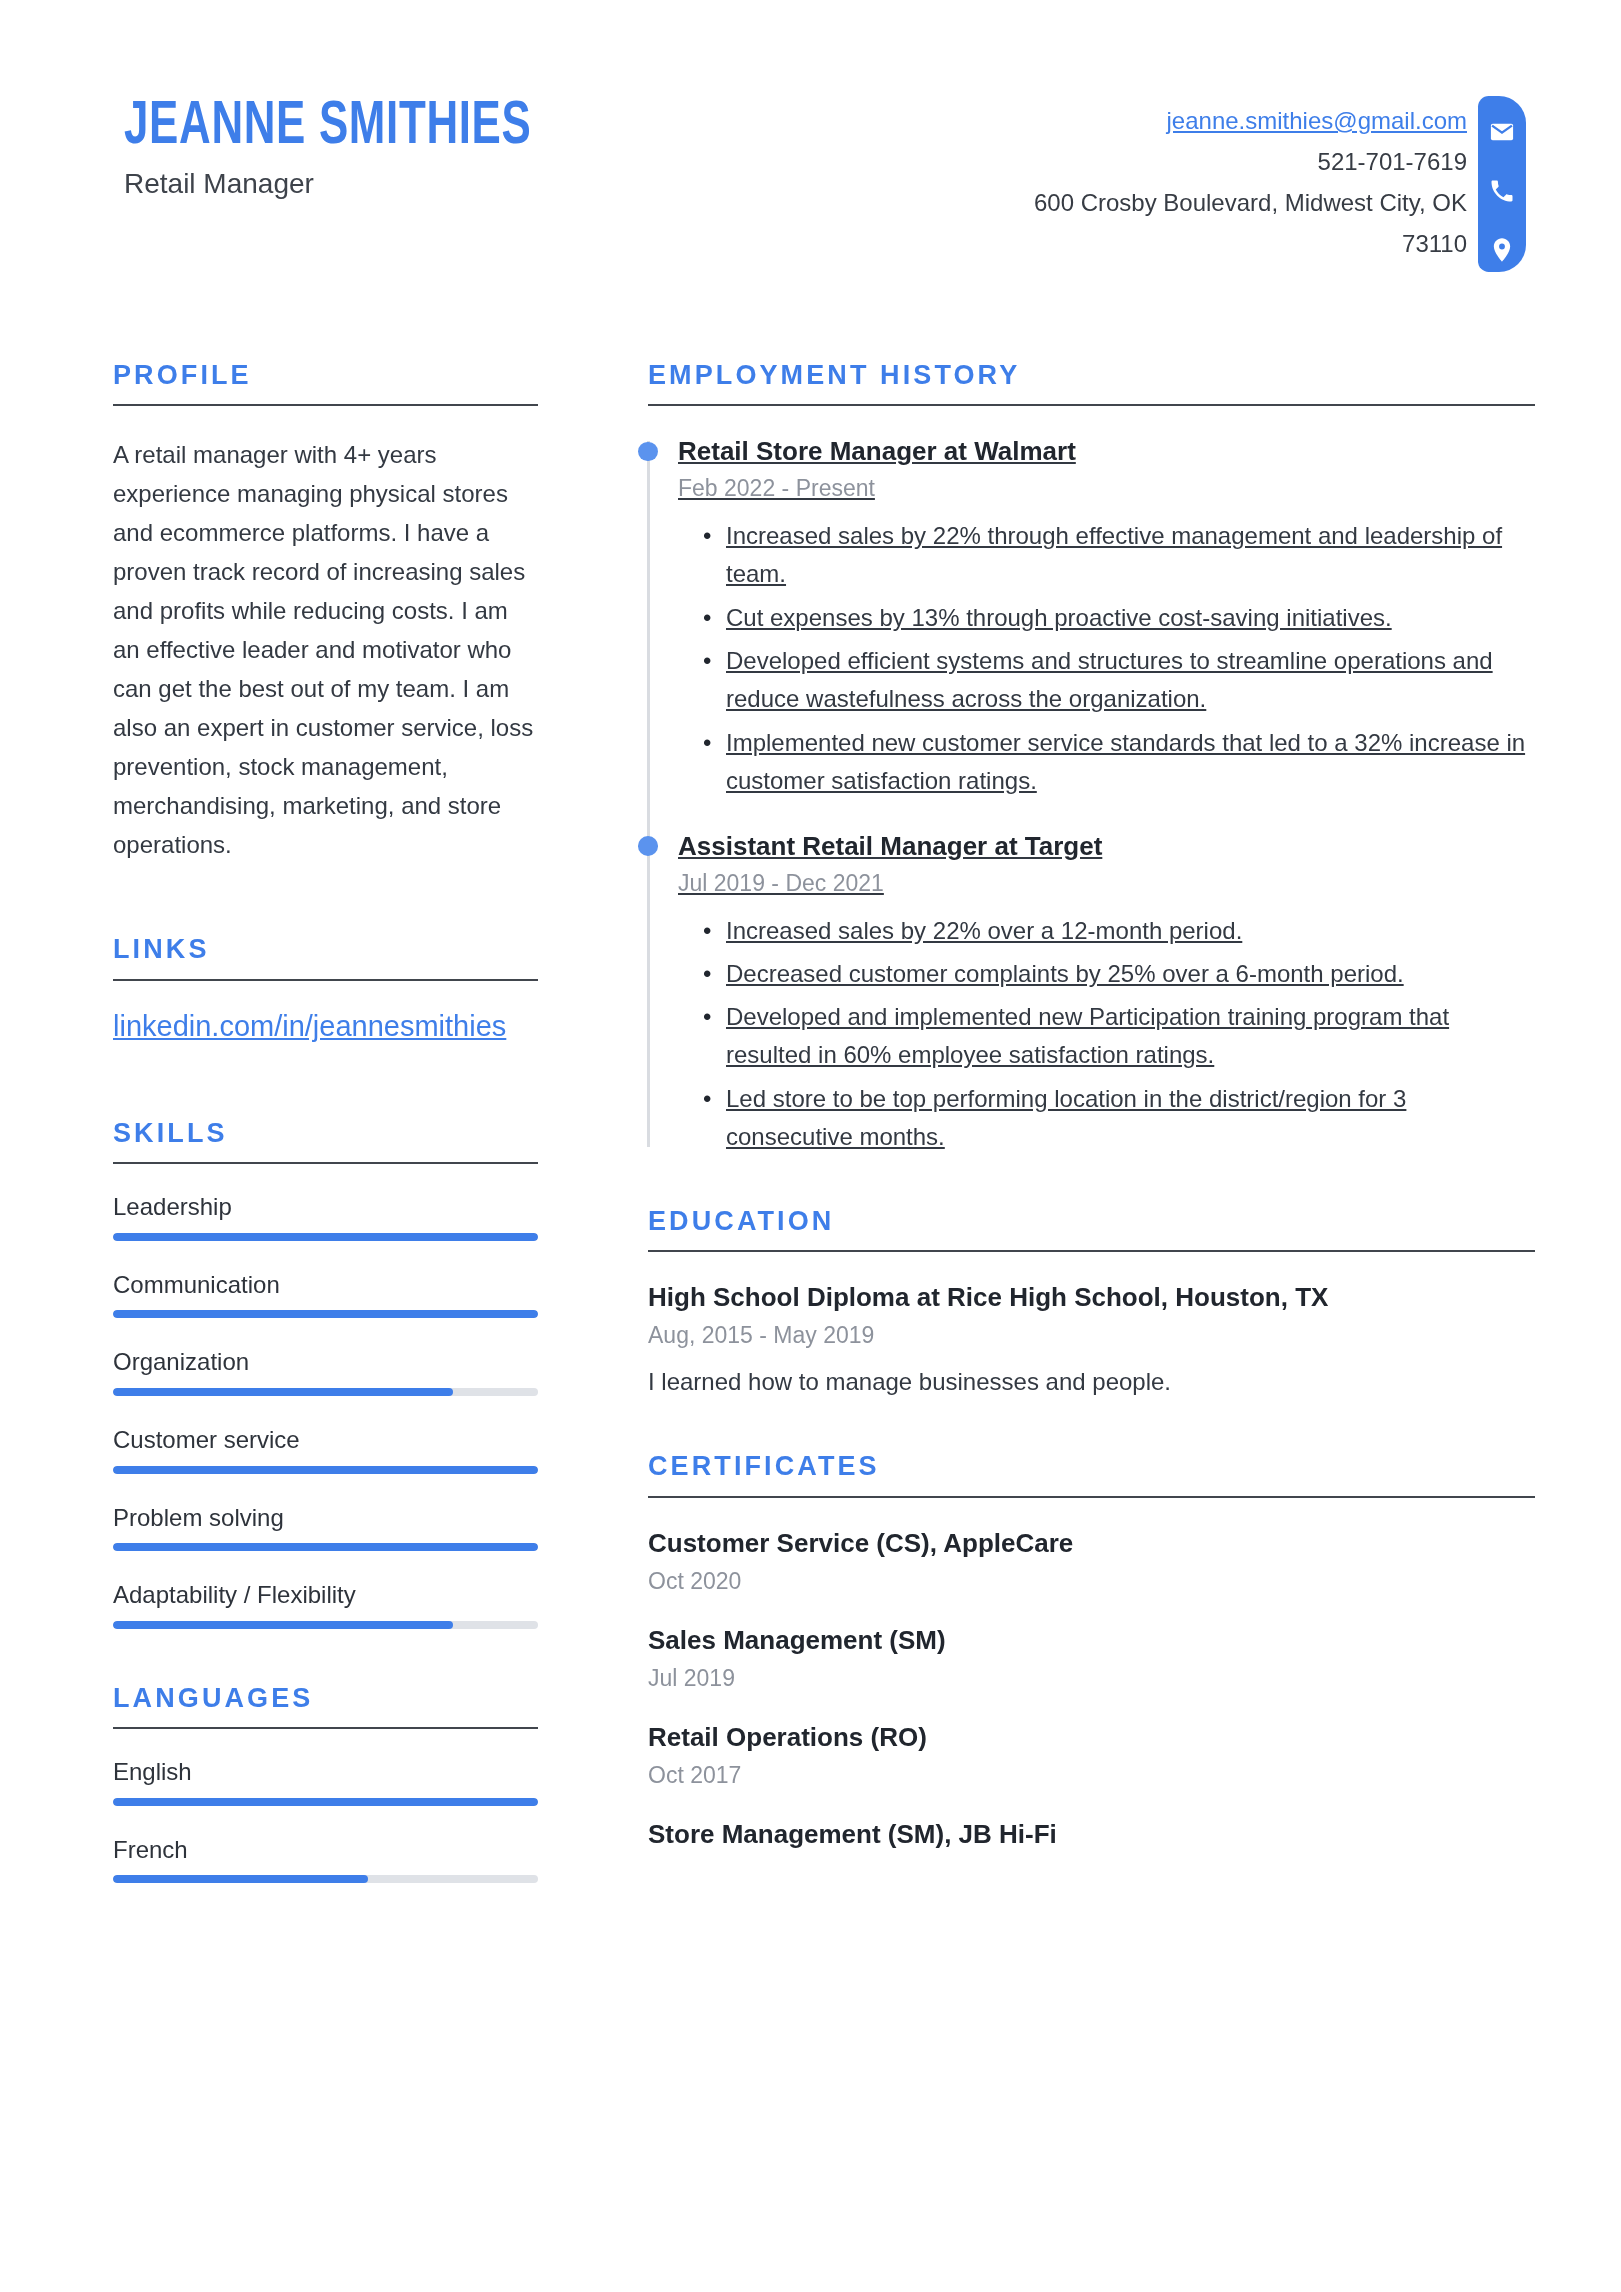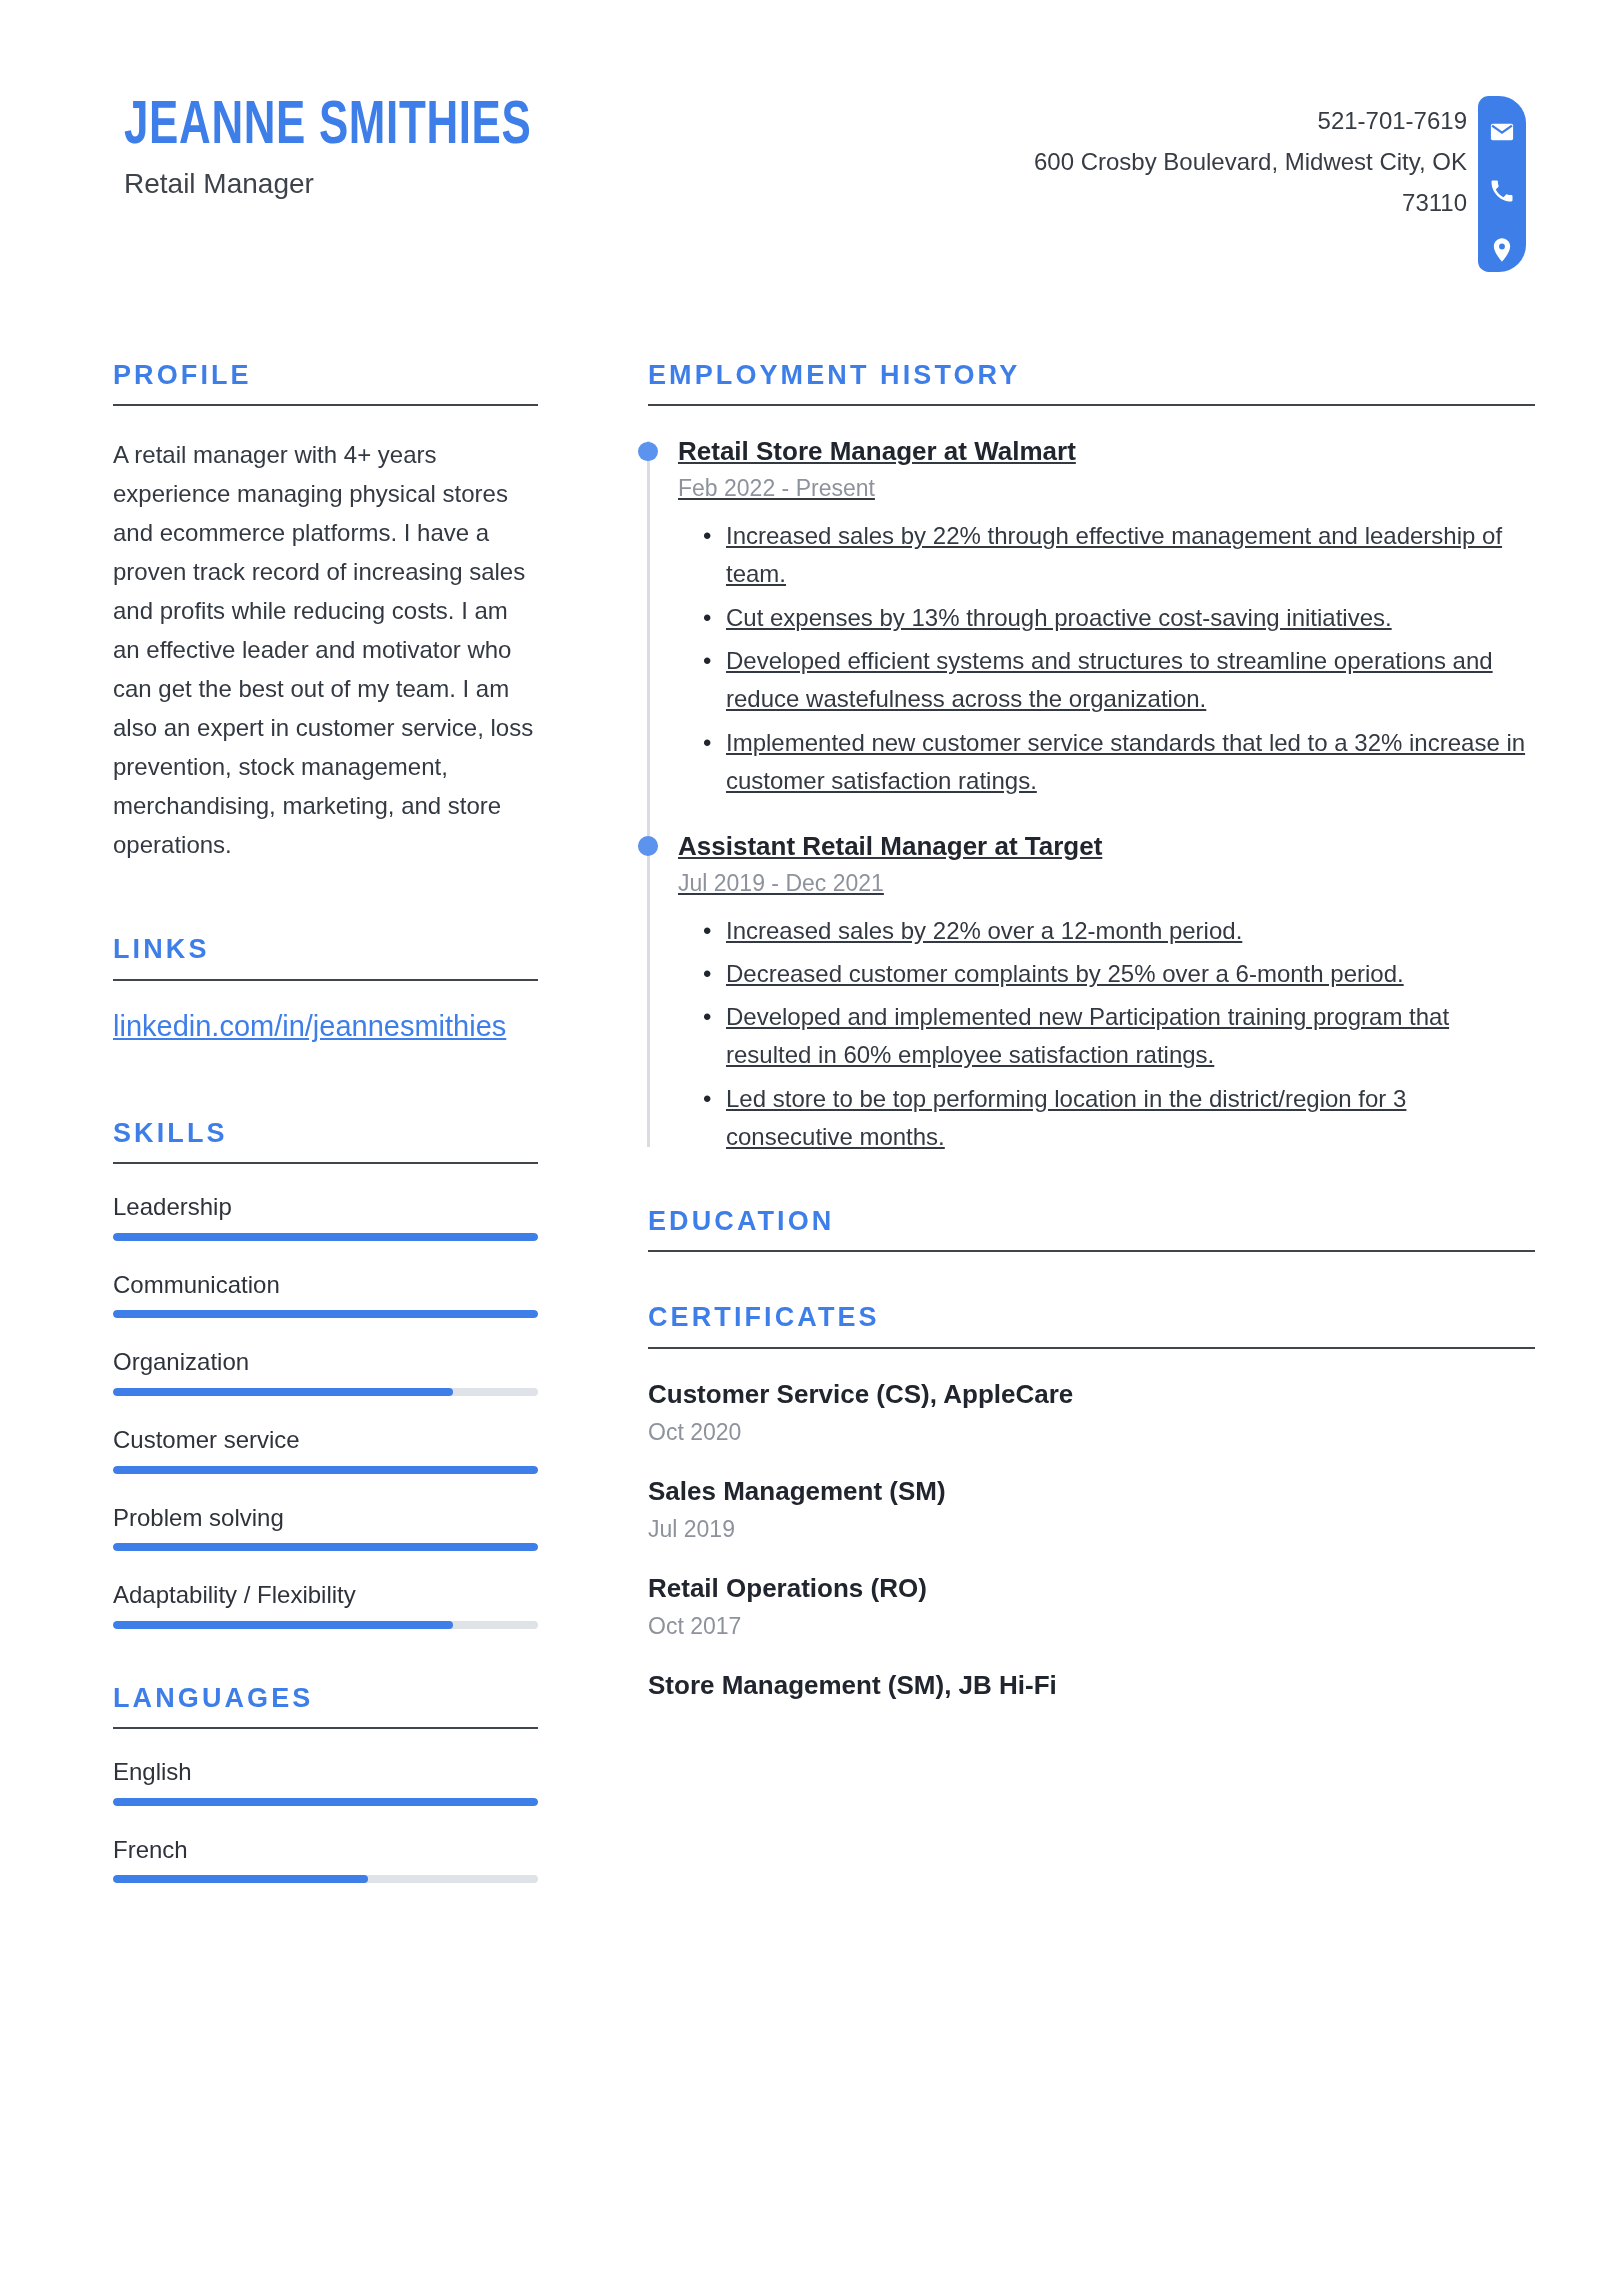--- a/index.html
+++ b/index.html
@@ -104,20 +104,23 @@
 <body>
 
 <div class="page">
 
   <div class="name-block">
     <div class="name">JEANNE SMITHIES</div>
     <div class="job-title-header">Retail Manager</div>
   </div>
 
   <div class="contact-block">
+    <div>
+      <a>jeanne.smithies@gmail.com</a>
+    </div>
     <div>521-701-7619</div>
     <div>600 Crosby Boulevard, Midwest City, OK</div>
     <div>73110</div>
   </div>
 
   <div class="contact-rail">
     <span>
       <svg viewBox="0 0 24 24">
           <rect x="2.5" y="5" width="19" height="14" rx="1.5" fill="#ffffff"></rect>
           <path d="M3.5 6.5 L12 12.5 L20.5 6.5" fill="none" stroke="#3e7ee9" stroke-width="2"></path>
@@ -236,20 +239,25 @@
             <li>Developed and implemented new Participation training program that resulted in 60% employee satisfaction ratings.</li>
             <li>Led store to be top performing location in the district/region for 3 consecutive months.</li>
           </ul>
         </div>
 
       </div>
     </div>
 
     <div class="section-education">
       <div class="sec-heading">EDUCATION</div>
+      <div class="item">
+        <div class="item-title">High School Diploma at Rice High School, Houston, TX</div>
+        <div class="item-dates">Aug, 2015 - May 2019</div>
+        <div class="item-desc">I learned how to manage businesses and people.</div>
+      </div>
     </div>
 
     <div class="section-certificates">
       <div class="sec-heading">CERTIFICATES</div>
 
       <div class="item">
         <div class="item-title">Customer Service (CS), AppleCare</div>
         <div class="item-dates">Oct 2020</div>
       </div>
       <div class="item">

